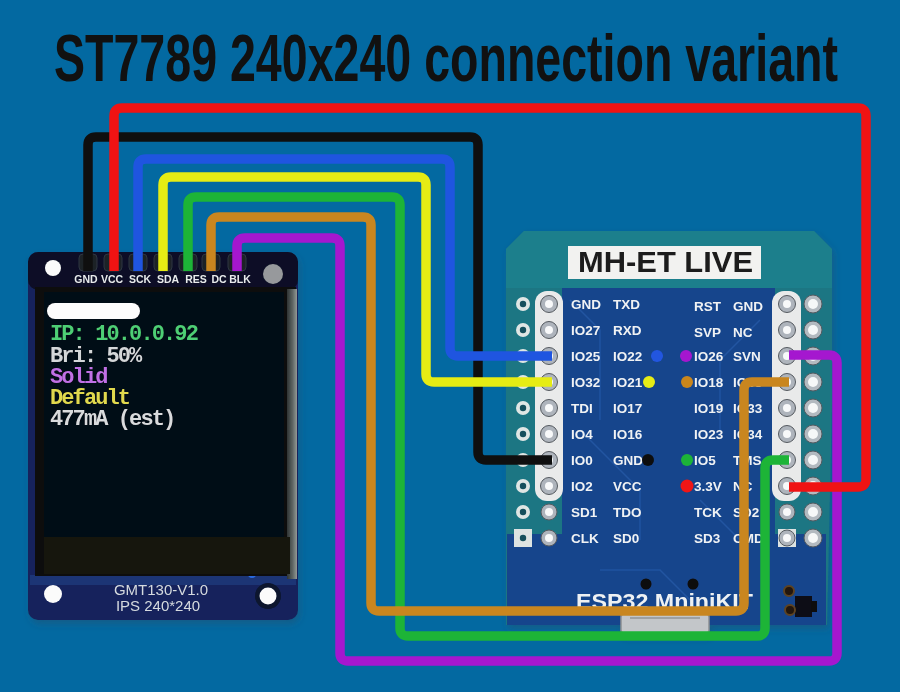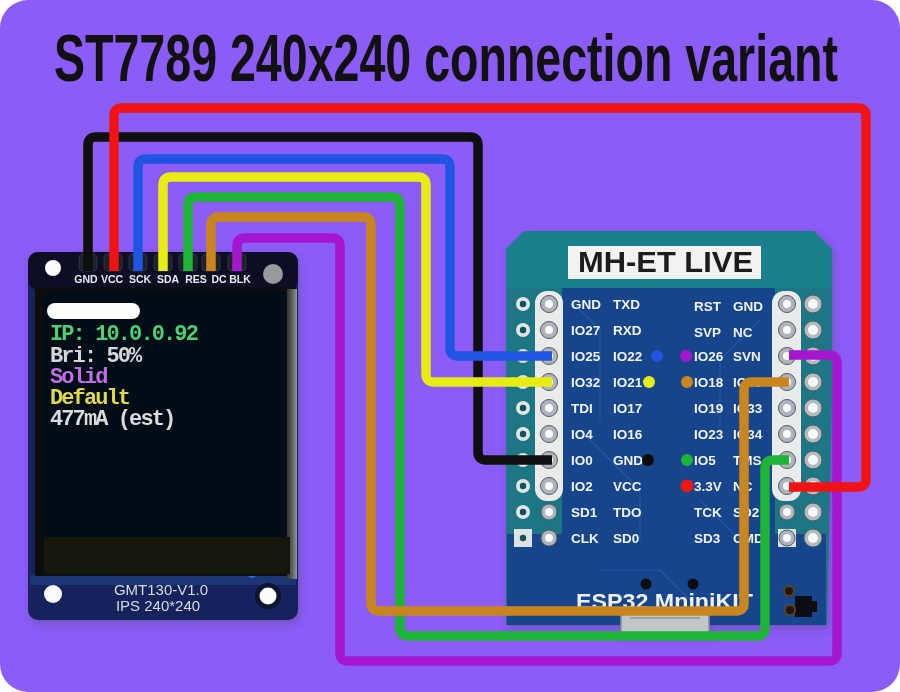--- a/index.html
+++ b/index.html
@@ -1,17 +1,17 @@
 <!DOCTYPE html>
 <html><head>
 <meta charset="utf-8">
 <style>
   html,body{margin:0;padding:0;background:#fff;}
-  #page{position:relative;width:900px;height:692px;background:#8b5cf6;overflow:hidden;
-        font-family:"Liberation Sans", sans-serif;border-radius:28px;}
+  #page{position:relative;width:900px;height:692px;background:#0369a1;overflow:hidden;
+        font-family:"Liberation Sans", sans-serif;}
   svg{position:absolute;left:0;top:0;}
   text{font-family:"Liberation Sans", sans-serif;}
   .mono{font-family:"Liberation Mono", monospace;}
 </style>
 </head>
 <body>
 <div id="page">
 <svg width="900" height="692" viewBox="0 0 900 692">
   <defs>
     <filter id="ds" x="-5%" y="-5%" width="112%" height="112%">

